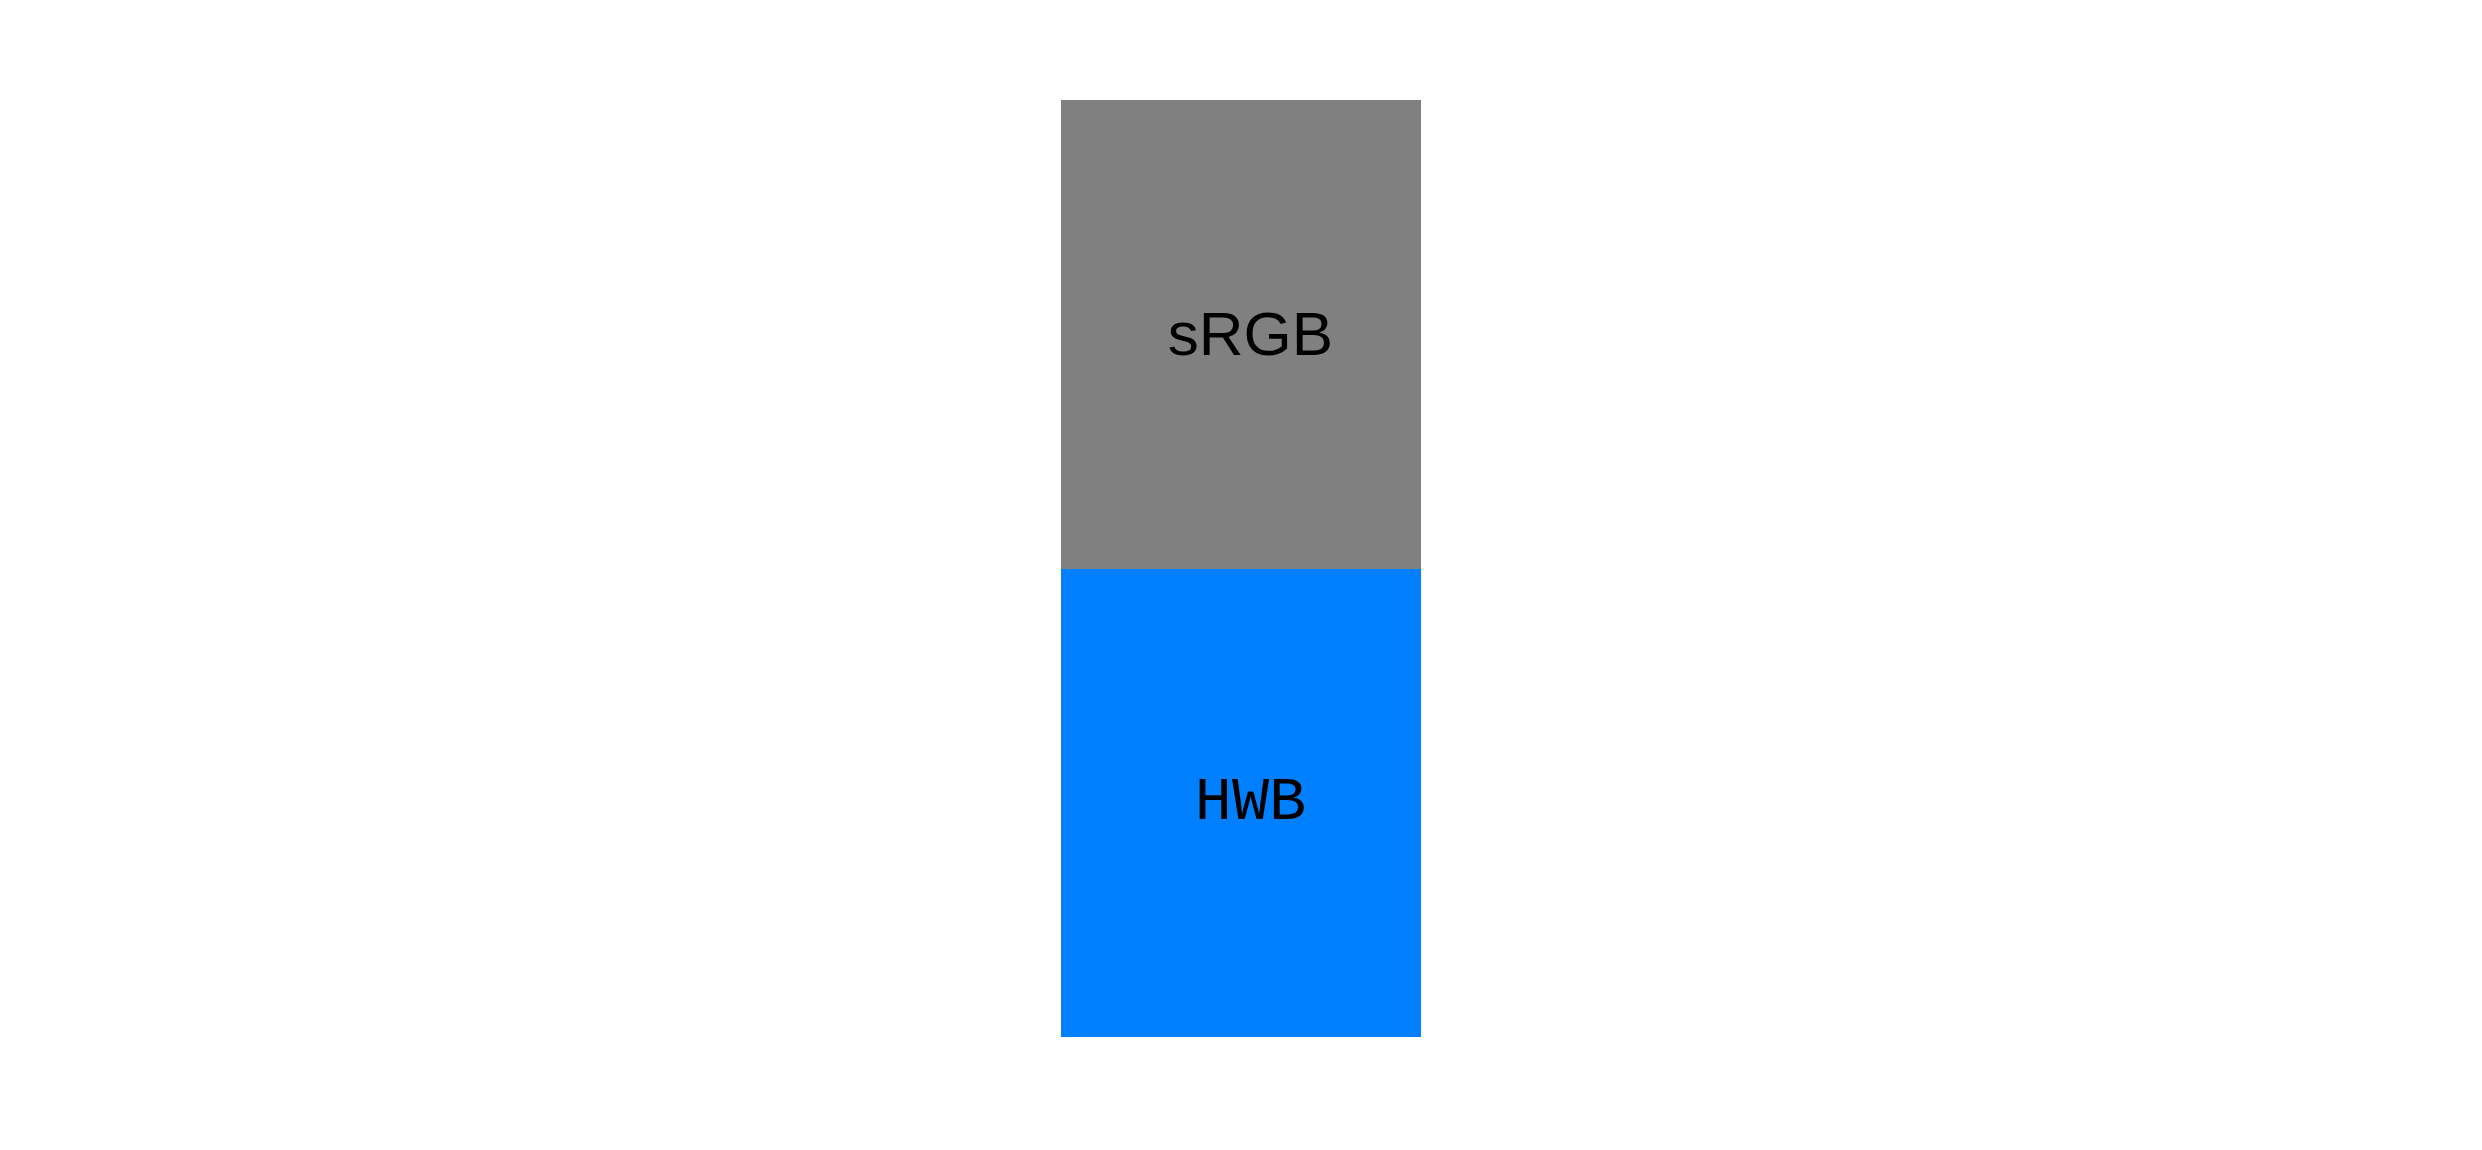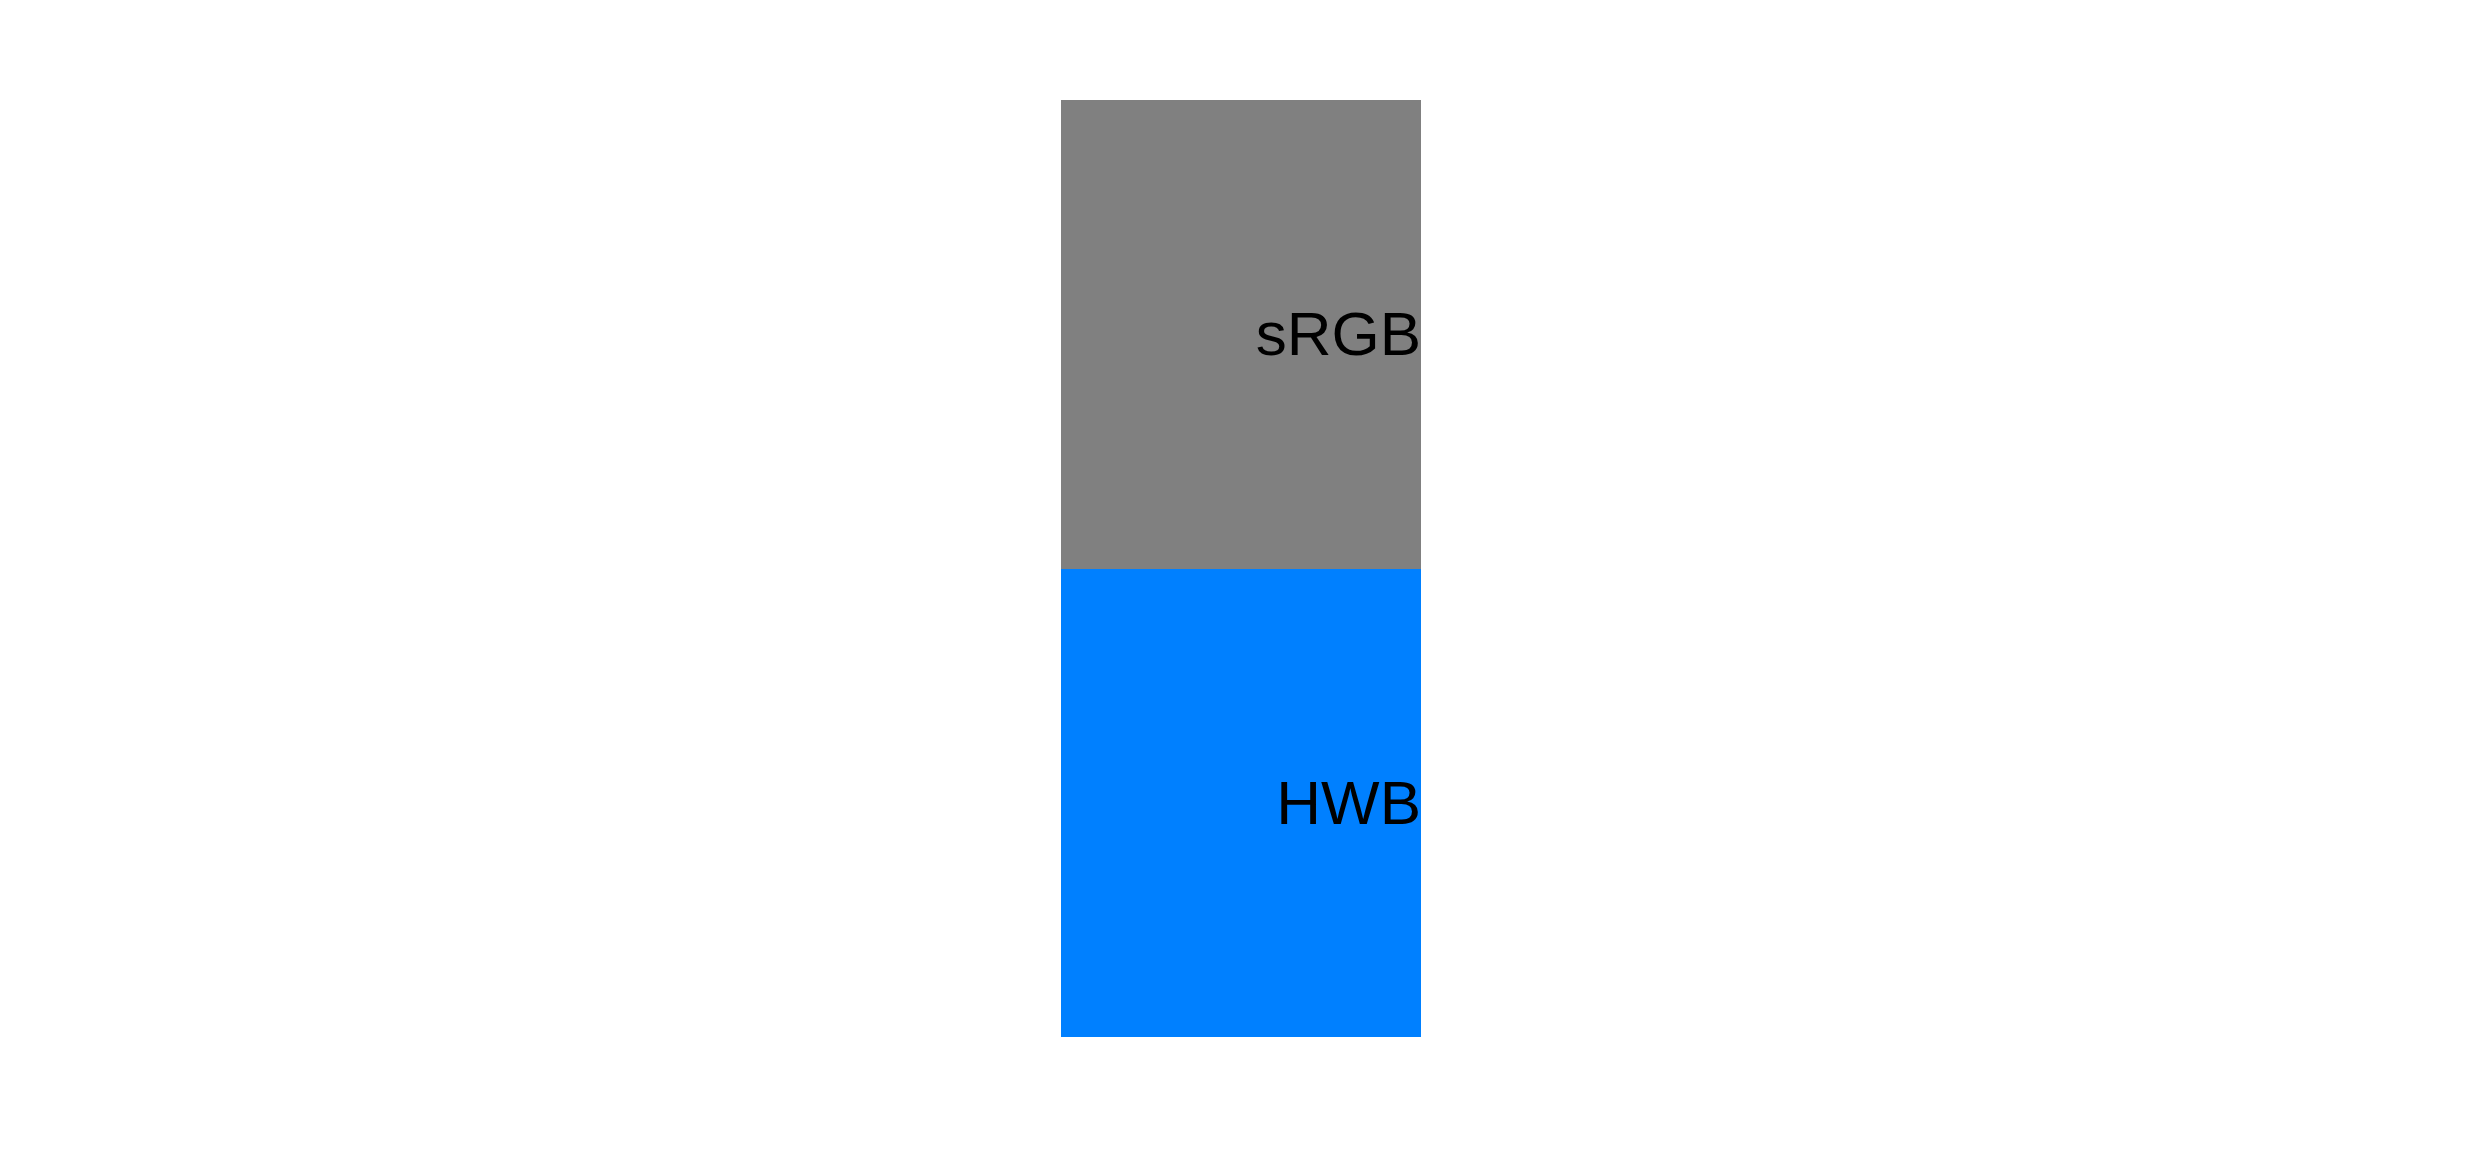--- a/index.html
+++ b/index.html
@@ -20,21 +20,21 @@
     top: 100px;
     width: 360px;
     height: 937px;
     display: flex;
     flex-direction: column;
   }
   .block {
     flex: 1 1 0;
     display: flex;
     align-items: center;
-    justify-content: flex-end;
+    justify-content: center;
     padding-left: 19px;
   }
   .block-label {
     font-size: 62px;
     line-height: 1;
     color: #000000;
     letter-spacing: 0px;
     user-select: none;
   }
 </style>
@@ -43,16 +43,16 @@
 
 <div class="stack">
 
   <div class="block" style="background-color: rgb(128, 128, 128);">
     <span class="block-label" style="color: rgb(0, 0, 0);">sRGB</span>
   </div>
 
 
 
   <div class="block" style="background-color: rgb(0, 128, 255);">
-    <span class="block-label" style="color: rgb(0, 0, 0);">HWB</span>
+    <span class="block-label" style="color: rgb(0, 0, 0); font-family: Liberation Mono, monospace;">HWB</span>
   </div>
 
 </div>
 
 </body></html>

